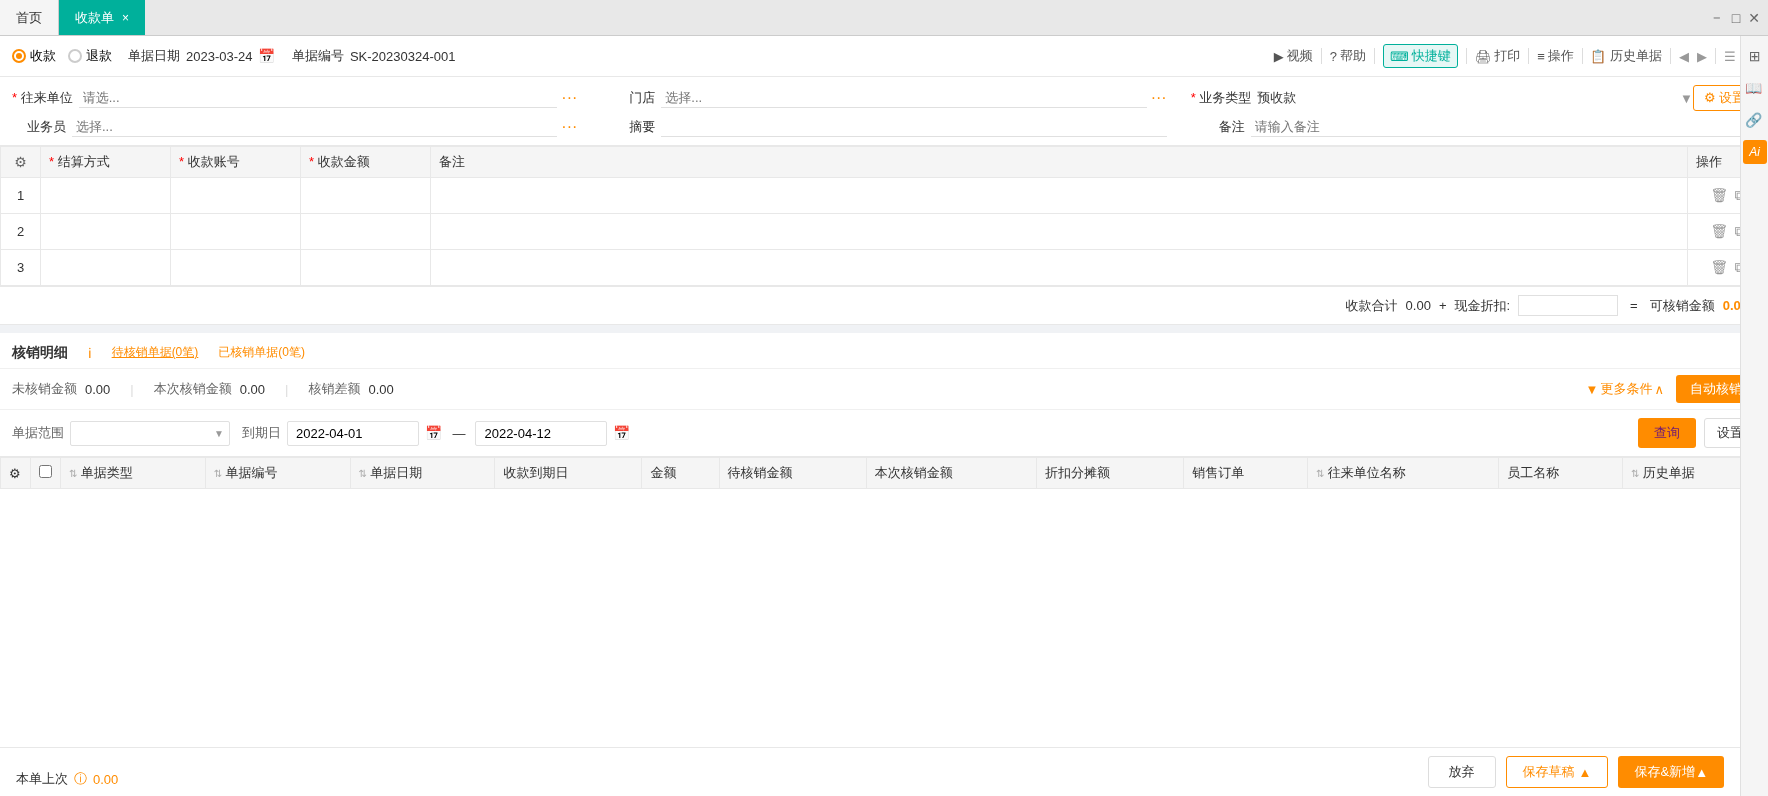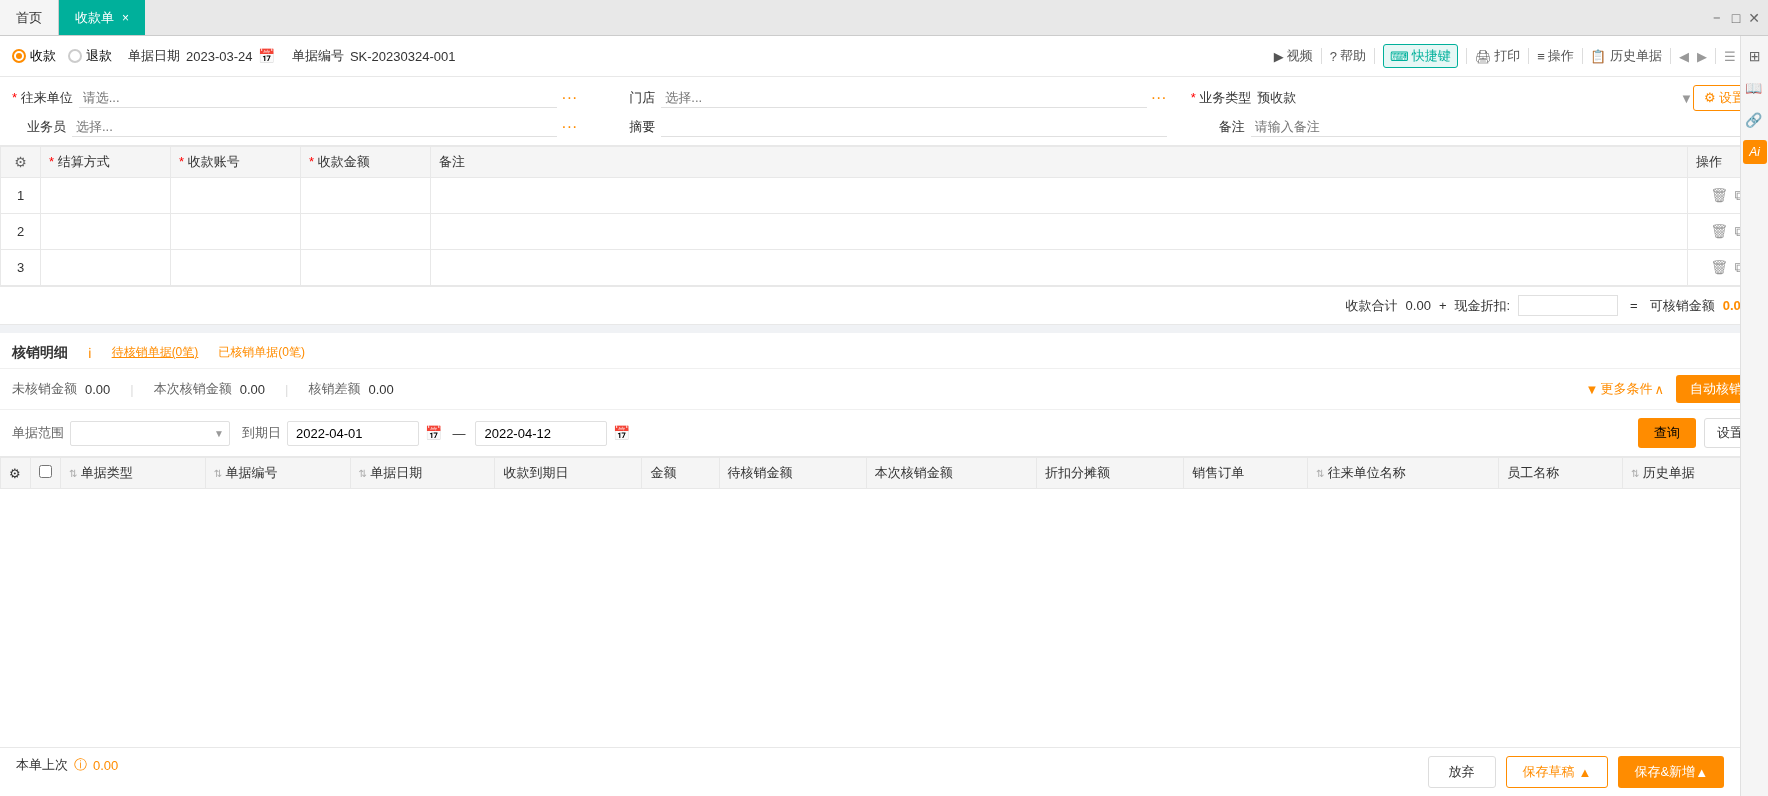--- a/index.html
+++ b/index.html
@@ -336,21 +336,21 @@
       border: 1px solid #e0e0e0;
       padding: 4px 8px;
       outline: none;
       border-radius: 2px;
       width: 132px;
     }
     .date-sep { color: #333; margin: 0 4px; }
     .cal-btn { color: #666; cursor: pointer; font-size: 14px; }
     .query-btn {
       background: #ff8c00;
-      color: #000000;
+      color: #701a75;
       border: none;
       padding: 5px 16px;
       border-radius: 3px;
       cursor: pointer;
     }
     .settings-btn2 {
       border: 1px solid #ddd;
       background: white;
       padding: 5px 12px;
       border-radius: 3px;
@@ -396,21 +396,21 @@
       font-weight: normal;
       white-space: nowrap;
       font-size: 12px;
     }
     .sort-icon { color: #aaa; font-size: 10px; cursor: pointer; }
     .checkbox-th { width: 30px; text-align: center; }
 
     
     .footer {
       display: flex;
-      align-items: flex-start;
+      align-items: flex-end;
       padding: 8px 16px;
       background: white;
       border-top: 1px solid #e8e8e8;
       margin-top: auto;
     }
     .footer-left { display: flex; align-items: center; gap: 6px; color: #333; }
     .footer-right { margin-left: auto; display: flex; gap: 10px; }
     .btn-abandon {
       border: 1px solid #ddd;
       background: white;

